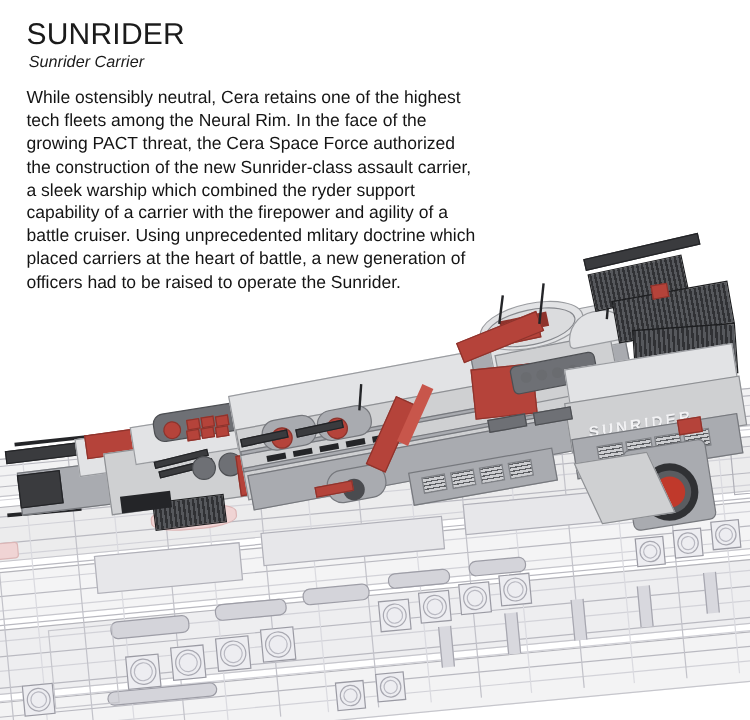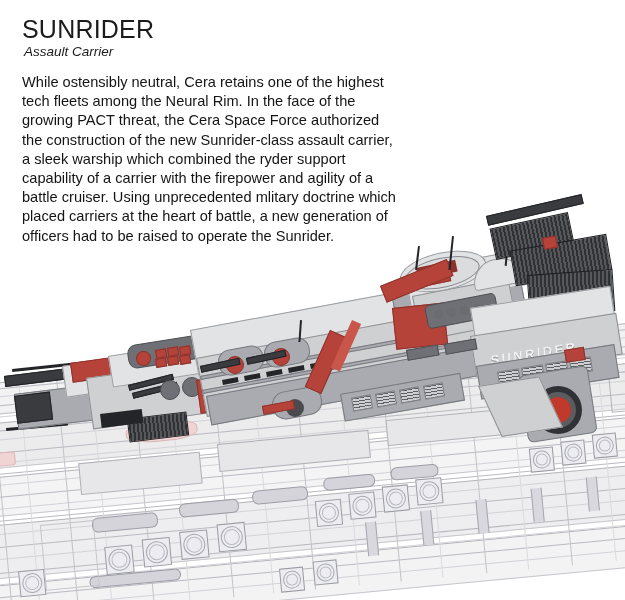--- a/index.html
+++ b/index.html
@@ -388,17 +388,17 @@
     <div class="vent" style="left:424px;top:204px;width:18px;height:12px;transform:rotate(-10deg);"></div>
 
     <div class="hull plate-dd" style="left:406px;top:170px;width:30px;height:9px;transform:rotate(-10deg);"></div>
     <div class="hull plate-dd" style="left:444px;top:164px;width:30px;height:9px;transform:rotate(-10deg);"></div>
 
     <div class="hull darker" style="left:300px;top:140px;width:2px;height:22px;transform:rotate(4deg);"></div>
   </div>
 
   <div id="text-block">
     <h1 id="ship-title">SUNRIDER</h1>
-    <div id="ship-subtitle">Assault Carrier</div>
+    <div id="ship-subtitle">Sunrider Carrier</div>
     <p id="ship-description">While ostensibly neutral, Cera retains one of the highest tech fleets among the Neural Rim.  In the face of the growing PACT threat, the Cera Space Force authorized the construction of the new Sunrider-class assault carrier, a sleek warship which combined the ryder support capability of a carrier with the firepower and agility of a battle cruiser.  Using unprecedented mlitary doctrine which placed carriers at the heart of battle, a new generation of officers had to be raised to operate the Sunrider.</p>
   </div>
 
 </div>
 
 </body></html>

